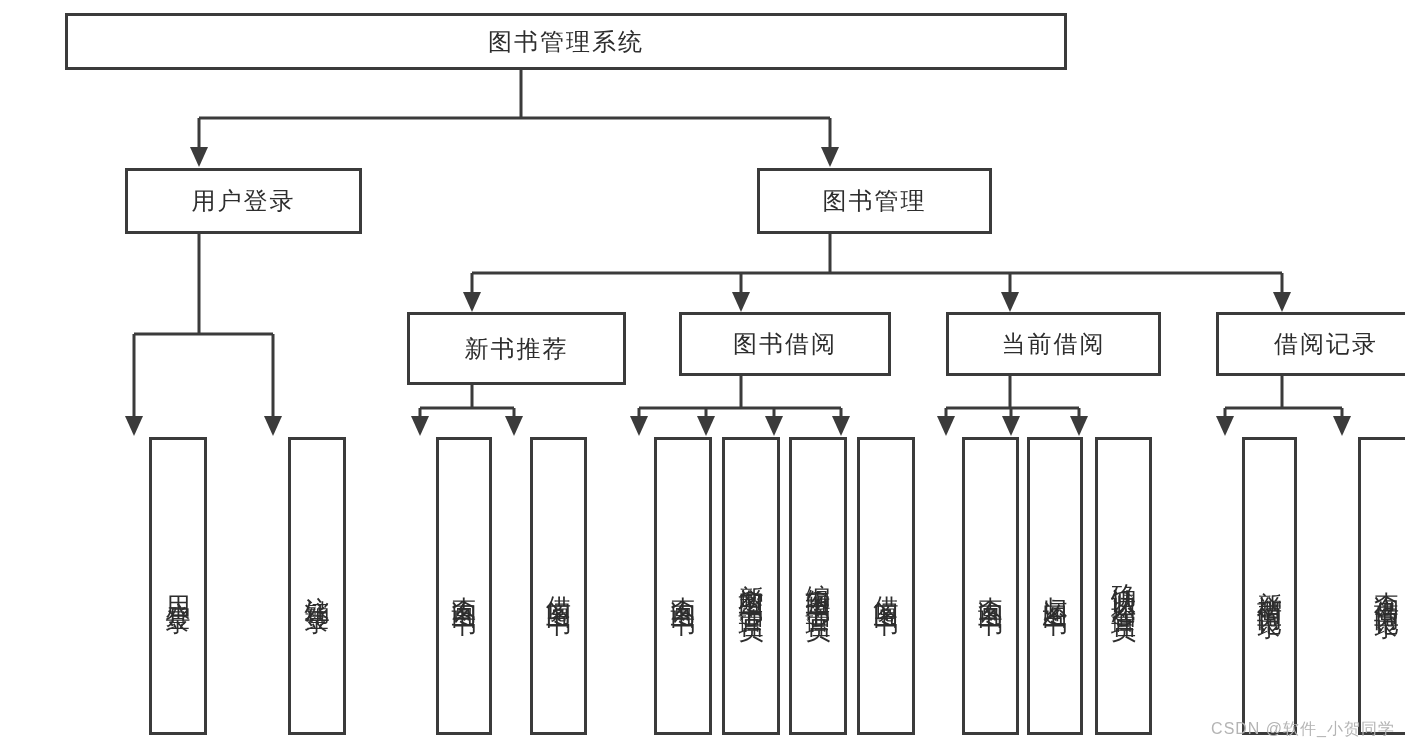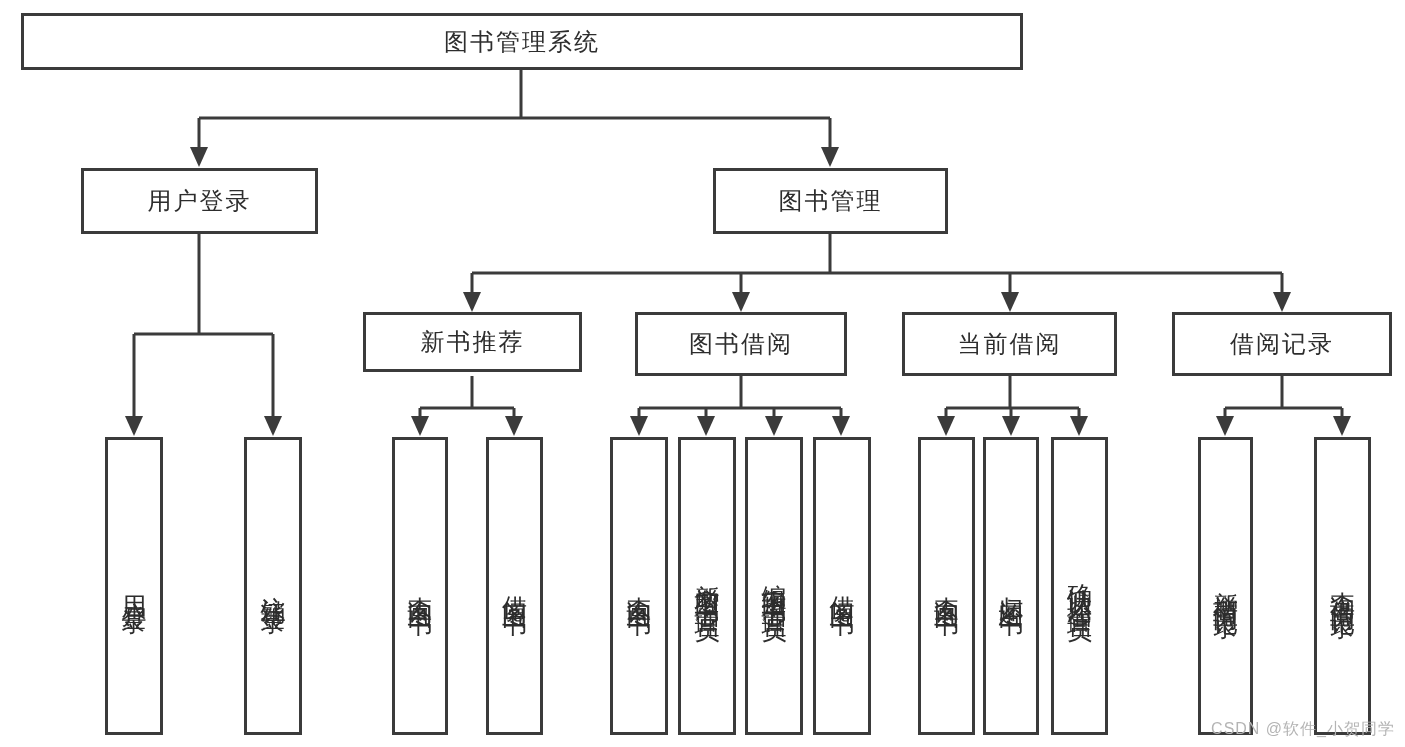--- a/index.html
+++ b/index.html
@@ -16,20 +16,21 @@
   .wires polygon { fill: var(--line, #3b3b3b); stroke: none; }
   .node {
     position: absolute;
     box-sizing: border-box;
     border: 3px solid var(--line, #3b3b3b);
     background: #ffffff;
     display: flex;
     align-items: center;
     justify-content: center;
     color: var(--text, #2d2d2d);
+    margin-left: 44px;
   }
   .hbox { font-size: 24px; letter-spacing: 2px; white-space: nowrap; }
   .vbox .vtext {
     writing-mode: vertical-rl;
     text-orientation: mixed;
     font-size: 25px;
     letter-spacing: 5px;
     line-height: 1;
     white-space: nowrap;
   }
@@ -82,21 +83,21 @@
     <path d="M1282 376 V408 M1225 408 H1342 M1225 408 V420 M1342 408 V420"></path>
     <polygon points="1225,436 1216,416 1234,416"></polygon>
     <polygon points="1342,436 1333,416 1351,416"></polygon>
   </svg>
 
   <div class="node hbox" style="left:21px; top:13px; width:1002px; height:57px;">图书管理系统</div>
 
   <div class="node hbox" style="left:81px; top:168px; width:237px; height:66px;">用户登录</div>
   <div class="node hbox" style="left:713px; top:168px; width:235px; height:66px;">图书管理</div>
 
-  <div class="node hbox" style="left:363px; top:312px; width:219px; height:60px;">新书推荐</div>
+  <div class="node hbox" style="left:363px; top:312px; width:219px; height:73px;">新书推荐</div>
   <div class="node hbox" style="left:902px; top:312px; width:215px; height:64px;">当前借阅</div>
   <div class="node hbox" style="left:635px; top:312px; width:212px; height:64px;">图书借阅</div>
   <div class="node hbox" style="left:1172px; top:312px; width:220px; height:64px;">借阅记录</div>
 
   <div class="node vbox" style="left:105px; top:437px; width:58px; height:298px;">
     <span class="vtext">用户登录</span>
   </div>
   <div class="node vbox" style="left:244px; top:437px; width:58px; height:298px;">
     <span class="vtext">注销登录</span>
   </div>

